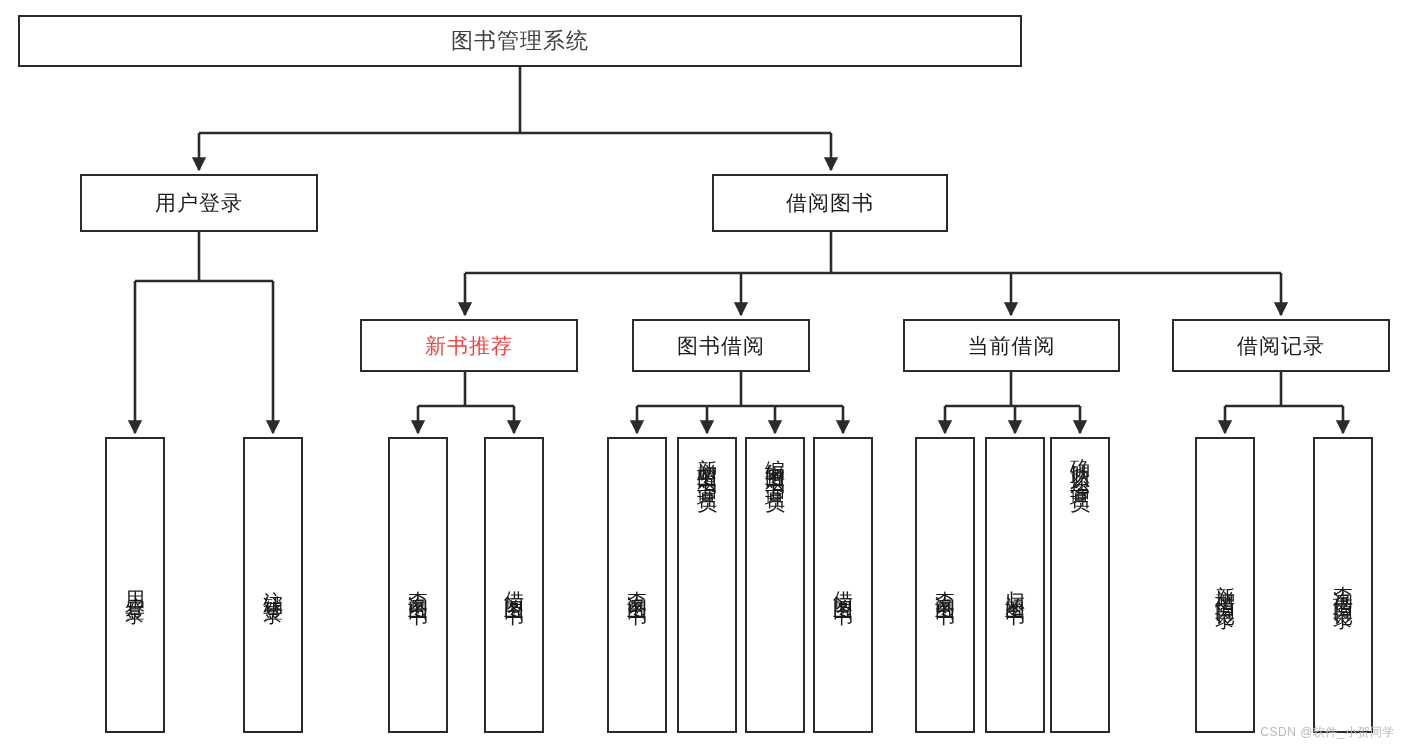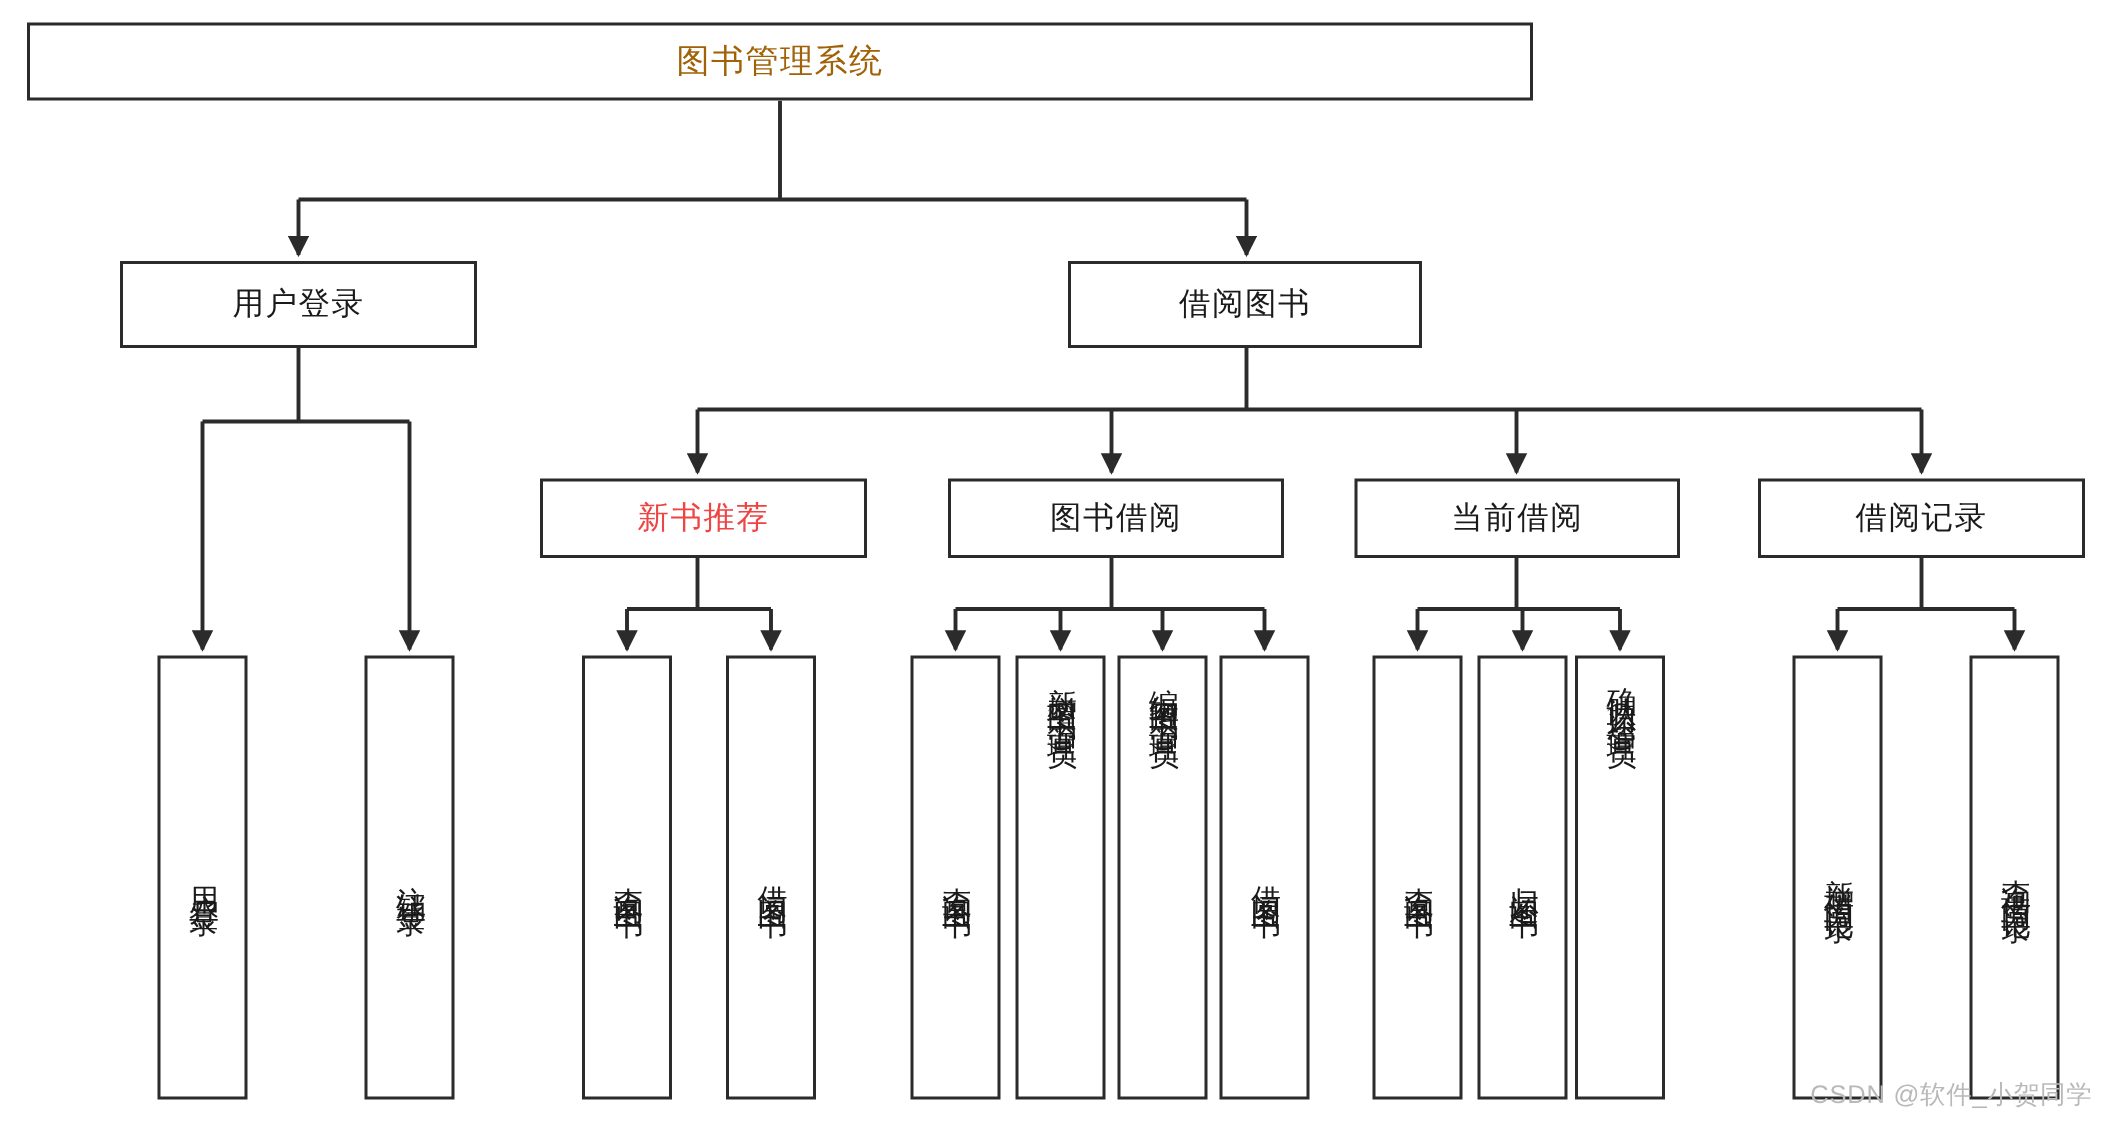--- a/index.html
+++ b/index.html
@@ -56,21 +56,21 @@
     left: 0;
     top: 0;
     width: 1405px;
     height: 747px;
     pointer-events: none;
   }
   .watermark {
     position: absolute;
     right: 10px;
     bottom: 6px;
-    font-size: 17px;
+    font-size: 12px;
     color: #b9b9b9;
     letter-spacing: 0.5px;
     white-space: nowrap;
   }
 </style>
 </head>
 <body>
 
 <div id="canvas">
 
@@ -117,27 +117,27 @@
       <path d="M 1015 406 L 1015 433" marker-end="url(#arrow)"></path>
       <path d="M 1080 406 L 1080 433" marker-end="url(#arrow)"></path>
 
       <path d="M 1281 372 L 1281 406"></path>
       <path d="M 1225 406 L 1343 406"></path>
       <path d="M 1225 406 L 1225 433" marker-end="url(#arrow)"></path>
       <path d="M 1343 406 L 1343 433" marker-end="url(#arrow)"></path>
     </g>
   </svg>
 
-  <div class="node h root" style="left: 18px; top: 15px; width: 1004px; height: 52px; border-color: rgb(43, 43, 43); background: rgb(255, 255, 255); color: #a16207;">图书管理系统</div>
+  <div class="node h root" style="left: 18px; top: 15px; width: 1004px; height: 52px; border-color: rgb(43, 43, 43); background: rgb(255, 255, 255); color: #404040;">图书管理系统</div>
 
   <div class="node h" style="left: 80px; top: 174px; width: 238px; height: 58px; border-color: rgb(43, 43, 43); background: rgb(255, 255, 255); color: rgb(26, 26, 26);">用户登录</div>
   <div class="node h" style="left: 712px; top: 174px; width: 236px; height: 58px; border-color: rgb(43, 43, 43); background: rgb(255, 255, 255); color: rgb(26, 26, 26);">借阅图书</div>
 
   <div class="node h" style="left: 360px; top: 319px; width: 218px; height: 53px; border-color: rgb(43, 43, 43); background: rgb(255, 255, 255); color: #ef4444;">新书推荐</div>
-  <div class="node h" style="left: 632px; top: 319px; width: 224px; height: 53px; border-color: rgb(43, 43, 43); background: rgb(255, 255, 255); color: rgb(26, 26, 26);">图书借阅</div>
+  <div class="node h" style="left: 632px; top: 319px; width: 178px; height: 53px; border-color: rgb(43, 43, 43); background: rgb(255, 255, 255); color: rgb(26, 26, 26);">图书借阅</div>
   <div class="node h" style="left: 903px; top: 319px; width: 217px; height: 53px; border-color: rgb(43, 43, 43); background: rgb(255, 255, 255); color: rgb(26, 26, 26);">当前借阅</div>
   <div class="node h" style="left: 1172px; top: 319px; width: 218px; height: 53px; border-color: rgb(43, 43, 43); background: rgb(255, 255, 255); color: rgb(26, 26, 26);">借阅记录</div>
 
   <div class="node v mid" style="left: 105px; top: 437px; width: 60px; height: 296px; border-color: rgb(43, 43, 43); background: rgb(255, 255, 255); color: rgb(26, 26, 26);">用户登录</div>
   <div class="node v mid" style="left: 243px; top: 437px; width: 60px; height: 296px; border-color: rgb(43, 43, 43); background: rgb(255, 255, 255); color: rgb(26, 26, 26);">注销登录</div>
   <div class="node v mid" style="left: 388px; top: 437px; width: 60px; height: 296px; border-color: rgb(43, 43, 43); background: rgb(255, 255, 255); color: rgb(26, 26, 26);">查询图书</div>
   <div class="node v mid" style="left: 484px; top: 437px; width: 60px; height: 296px; border-color: rgb(43, 43, 43); background: rgb(255, 255, 255); color: rgb(26, 26, 26);">借阅图书</div>
   <div class="node v mid" style="left: 607px; top: 437px; width: 60px; height: 296px; border-color: rgb(43, 43, 43); background: rgb(255, 255, 255); color: rgb(26, 26, 26);">查询图书</div>
   <div class="node v tall" style="left: 677px; top: 437px; width: 60px; height: 296px; border-color: rgb(43, 43, 43); background: rgb(255, 255, 255); color: rgb(26, 26, 26);">新增图书（管理员）</div>
   <div class="node v tall" style="left: 745px; top: 437px; width: 60px; height: 296px; border-color: rgb(43, 43, 43); background: rgb(255, 255, 255); color: rgb(26, 26, 26);">编辑图书（管理员）</div>

